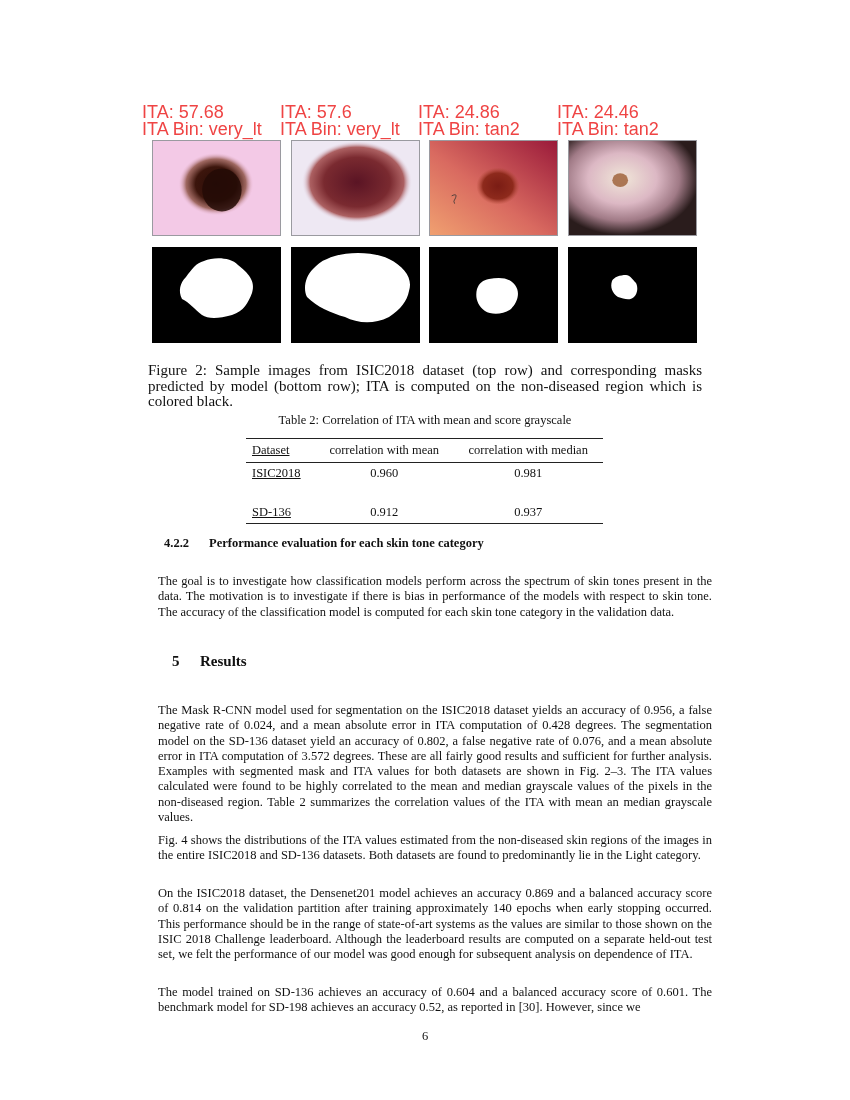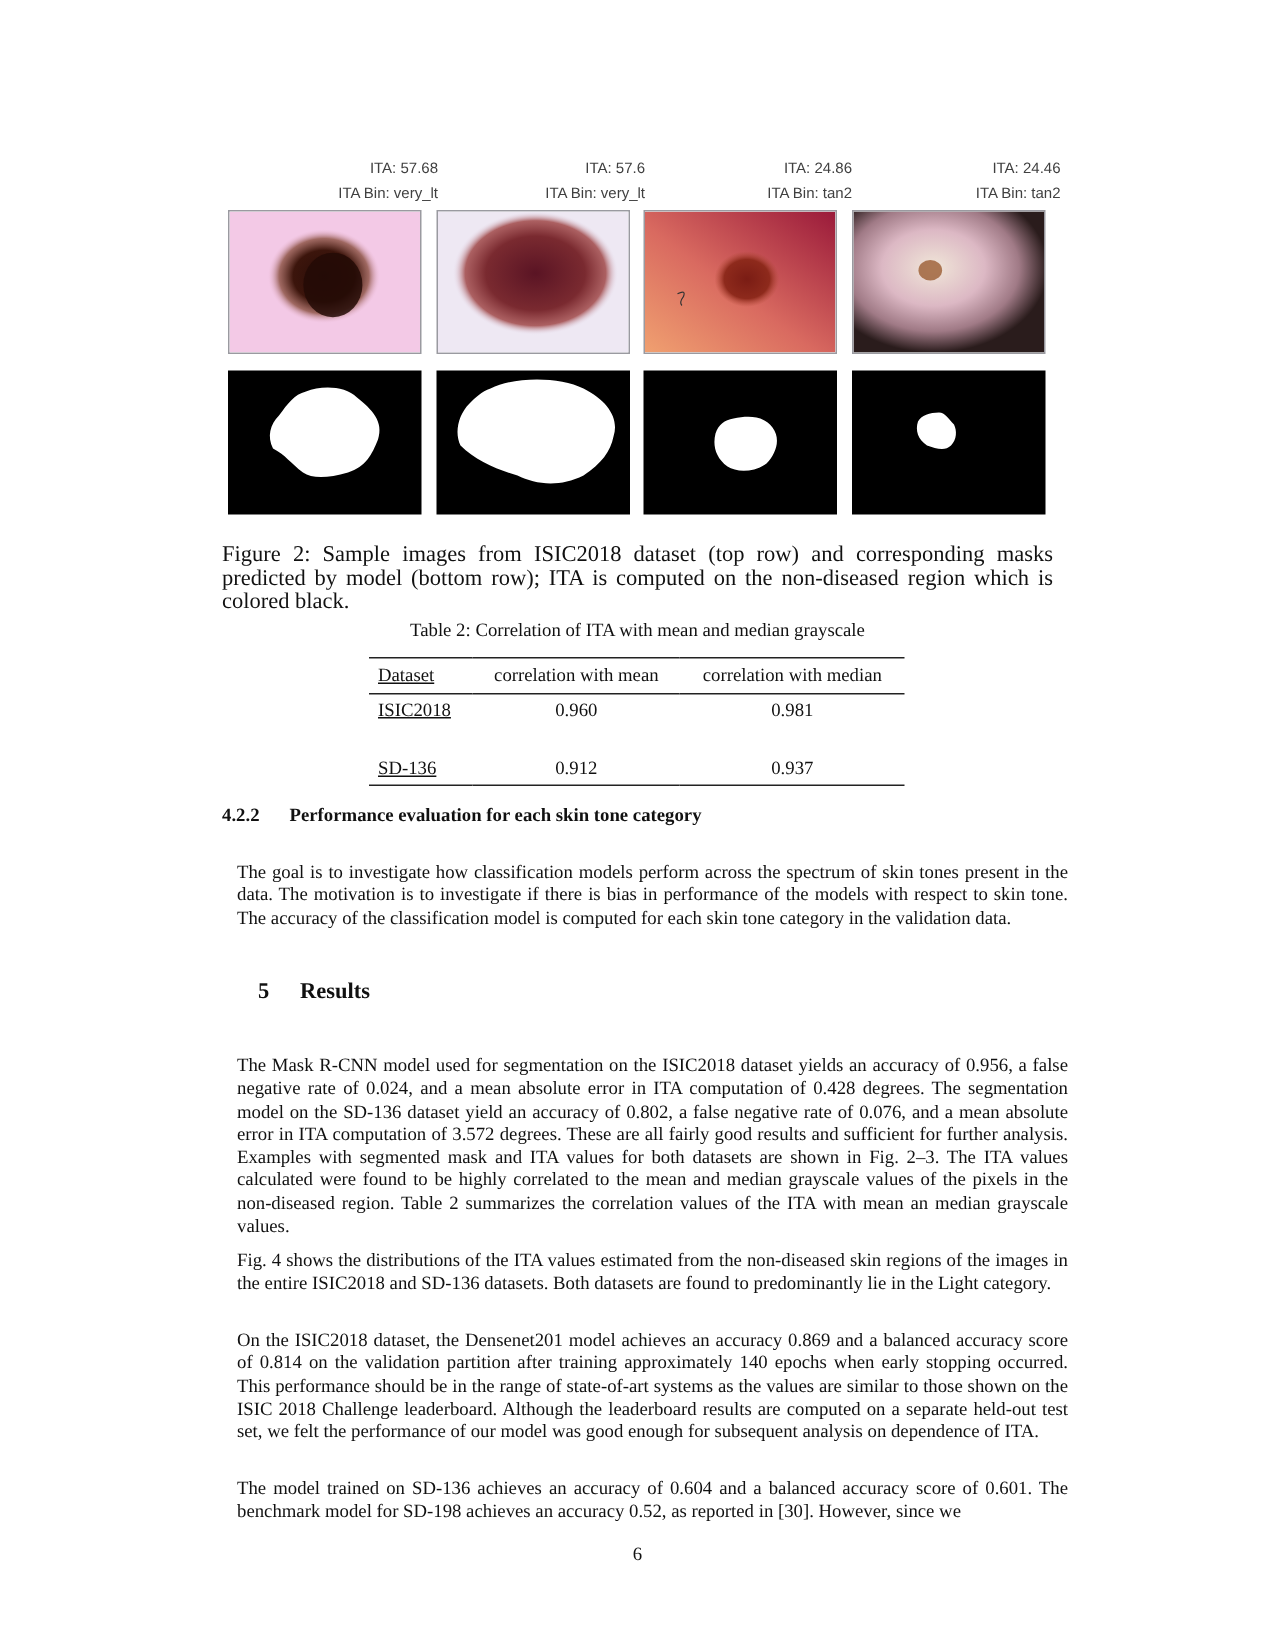--- a/index.html
+++ b/index.html
@@ -1,38 +1,38 @@
 <!DOCTYPE html>
 <html><head>
 <meta charset="utf-8">
 <style>
   html, body { margin:0; padding:0; background:#ffffff; }
   body { width:850px; height:1100px; position:relative; overflow:hidden;
          font-family:"Liberation Serif", "DejaVu Serif", serif; color:#111; }
-  .fig-label { position:absolute; width:150px; text-align:right;
+  .fig-label { position:absolute; width:150px; text-align:left;
                font-family:"Liberation Sans","DejaVu Sans",sans-serif;
-               font-size:10px; line-height:17px; color:#404040; }
+               font-size:18px; line-height:17px; color:#ef4444; }
   .photo { position:absolute; width:129px; height:96px; box-sizing:border-box;
            border:1px solid #9a9aa0; overflow:hidden; }
   .mask  { position:absolute; width:129px; height:96px; background:#000; overflow:hidden; }
   .mask svg, .photo svg { display:block; width:100%; height:100%; }
   .caption { position:absolute; left:148px; width:554px; font-size:15px; line-height:15.5px; text-align:justify; }
   .tcaption { position:absolute; left:148px; width:554px; font-size:12.5px; text-align:center; }
   table.tbl { position:absolute; left:246px; top:438px; width:357px; border-collapse:collapse;
               font-size:12.5px; line-height:15px; }
   table.tbl th { font-weight:normal; padding:4px 6px 4px 6px; }
   table.tbl td { padding:12px 6px; }
   table.tbl thead tr { border-top:1.3px solid #222; border-bottom:0.8px solid #222; }
   table.tbl tbody tr:first-child td { padding-top:3px; }
   table.tbl tbody tr:last-child td { padding-bottom:3px; }
   table.tbl tbody { border-bottom:1.3px solid #222; }
   .c-left { text-align:left;text-decoration:underline; }
   .c-center { text-align:center; }
   .subsec { position:absolute; left:148px; top:536px; font-size:12.5px; font-weight:bold; }
-  .subsec .num { display:inline-block; width:45px; }
+  .subsec .num { display:inline-block; width:45px;margin-left:16px; }
   .sec { position:absolute; left:148px; top:653px; font-size:15px; font-weight:bold;margin-left:24px; }
   .sec .num { display:inline-block; width:28px; }
   .para { position:absolute; left:148px; width:554px; font-size:12.5px; line-height:15.3px;
           text-align:justify; margin:10px; }
   .pagenum { position:absolute; left:0; width:850px; top:1029px; text-align:center; font-size:12.5px; }
 </style>
 </head>
 <body>
 
 <div class="fig-label" style="left:142px; top:104px;">
@@ -132,21 +132,21 @@
     </svg>
 </div>
 <div class="mask" style="left:568px; top:247px;">
   <svg viewBox="0 0 129 96">
       <path d="M58 28 C62 28 64 32 68 36 C70 40 70 46 66 50 C62 54 56 52 50 50 C44 46 42 40 44 34 C46 30 52 28 58 28 Z" fill="#fff"></path>
     </svg>
 </div>
 
 <div class="caption" style="top:363px;">Figure 2: Sample images from ISIC2018 dataset (top row) and corresponding masks predicted by model (bottom row); ITA is computed on the non-diseased region which is colored black.</div>
 
-<div class="tcaption" style="top:413px;">Table 2: Correlation of ITA with mean and median grayscale</div>
+<div class="tcaption" style="top:413px;">Table 2: Correlation of ITA with mean and score grayscale</div>
 
 <table class="tbl">
   <thead>
     <tr>
       <th class="c-left">Dataset</th>
       <th class="c-center">correlation with mean</th>
       <th class="c-center">correlation with median</th>
     </tr>
   </thead>
   <tbody>

